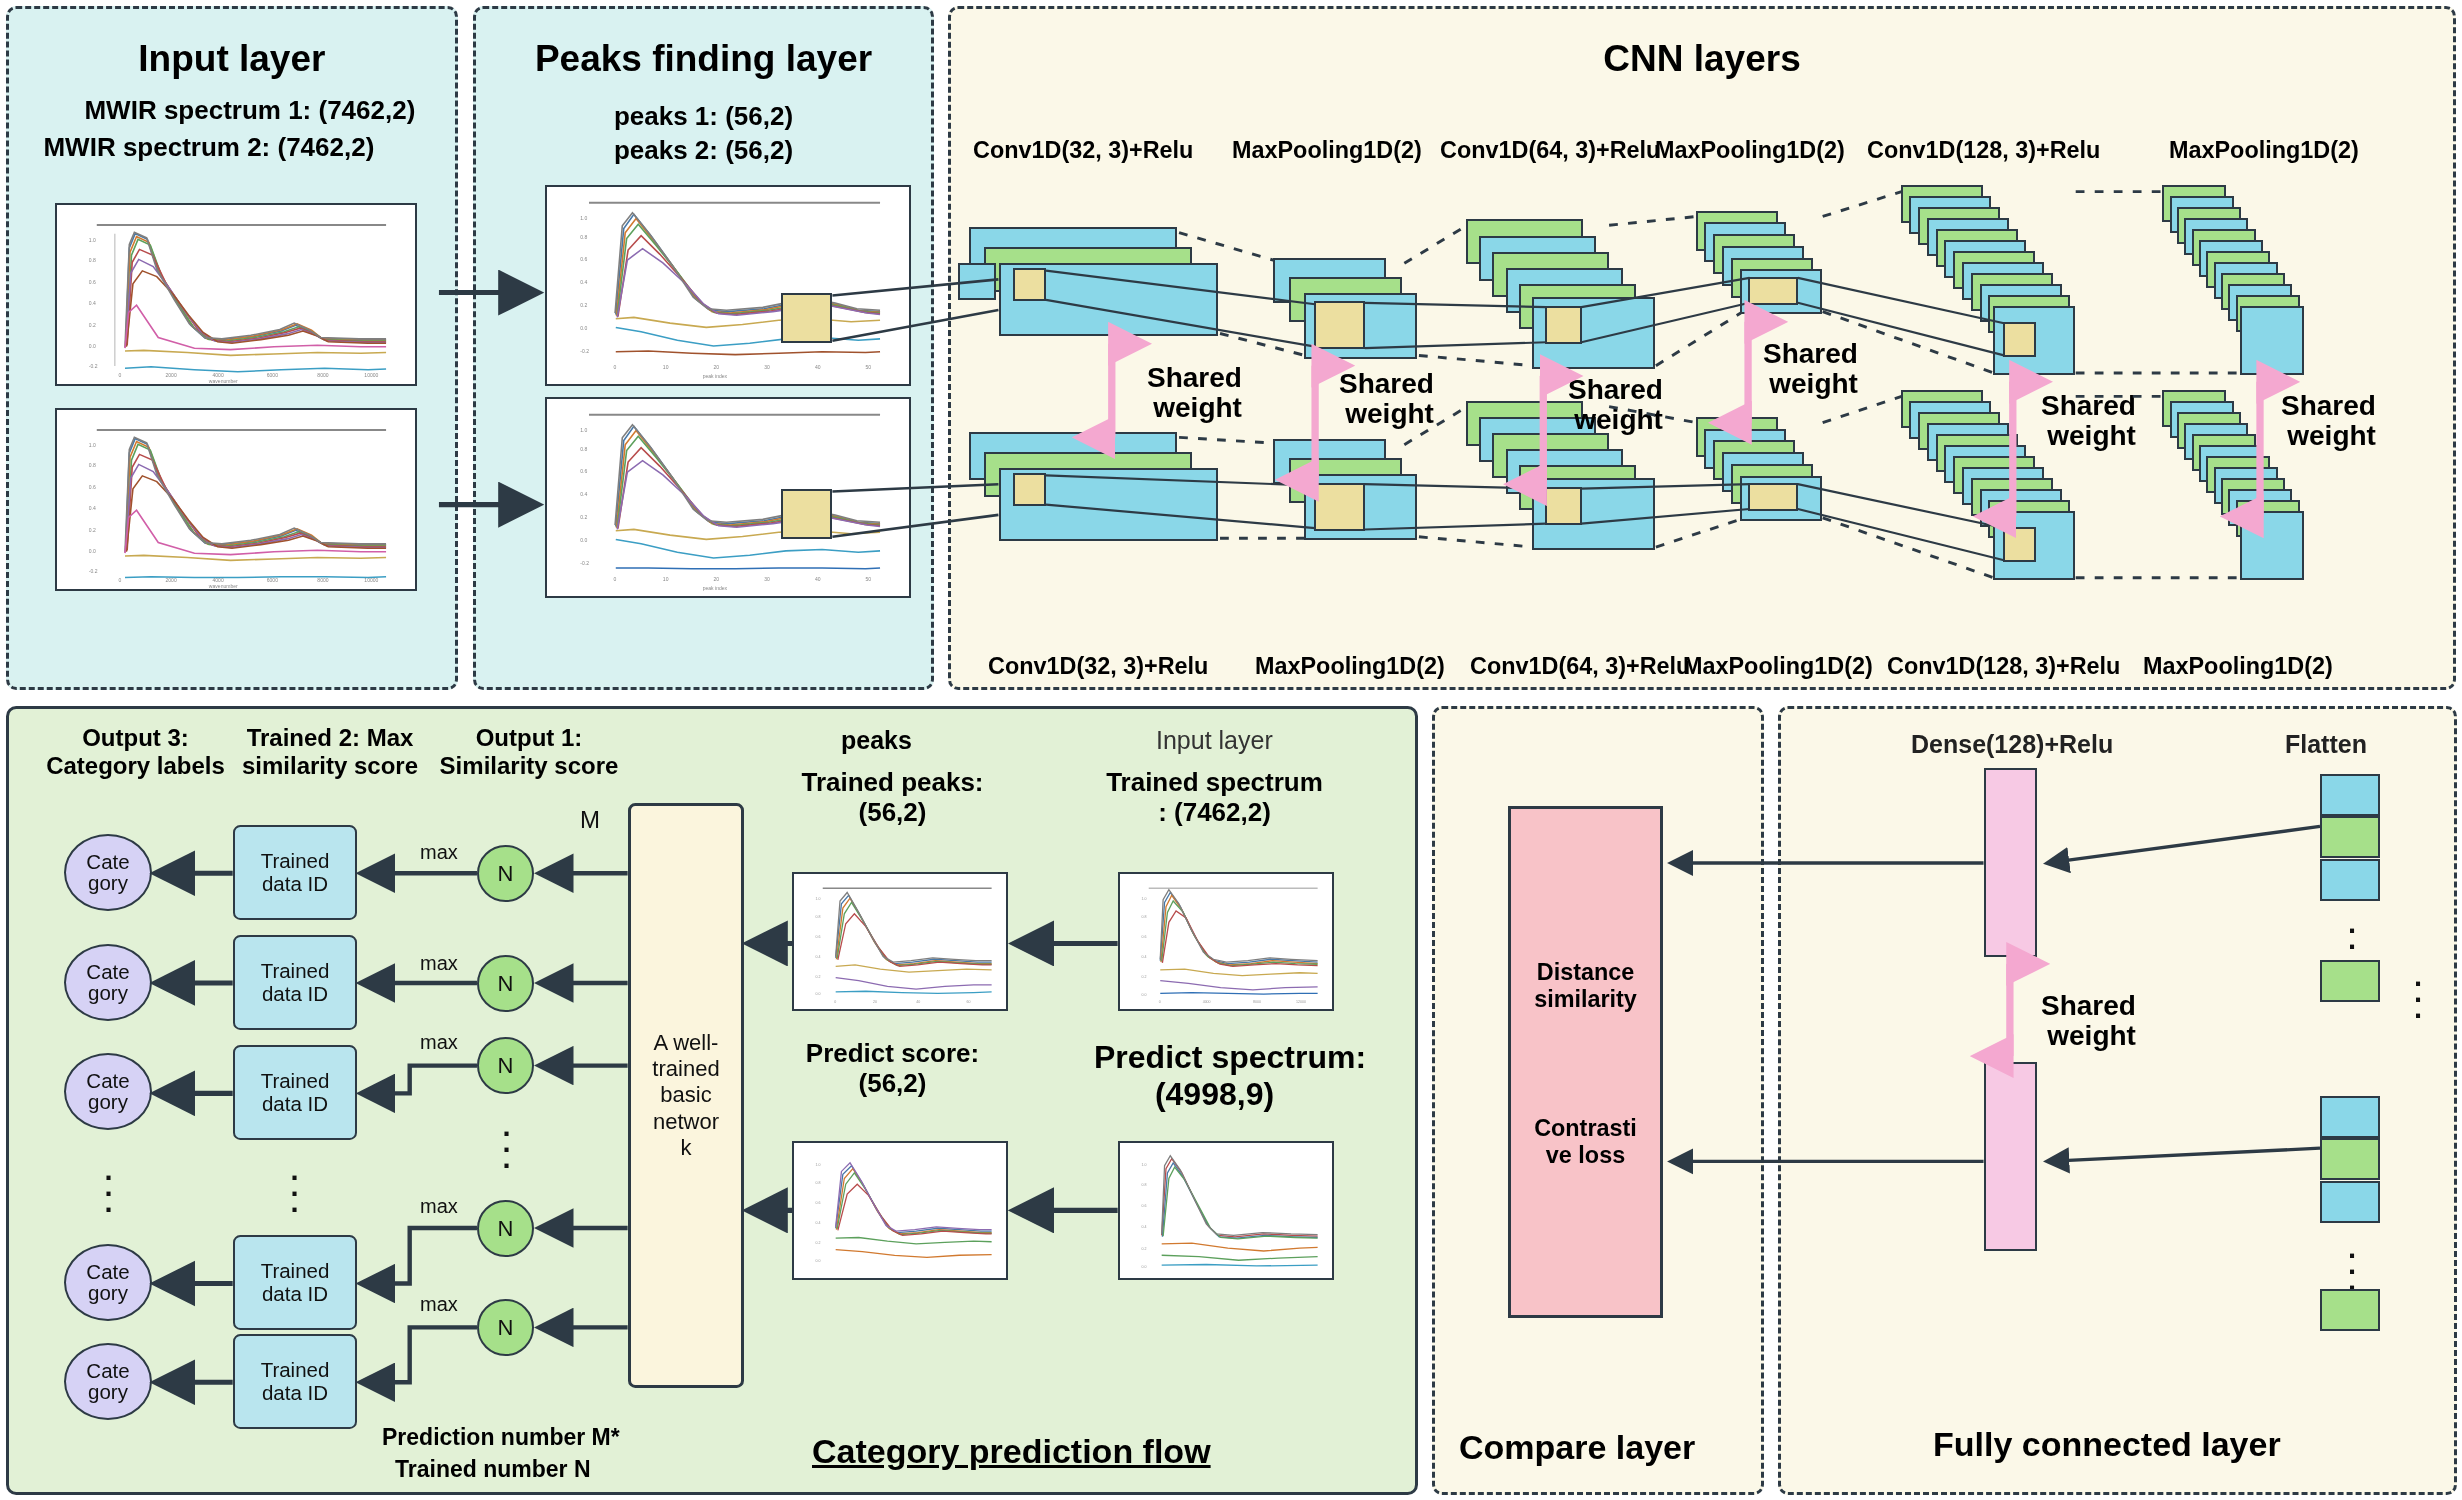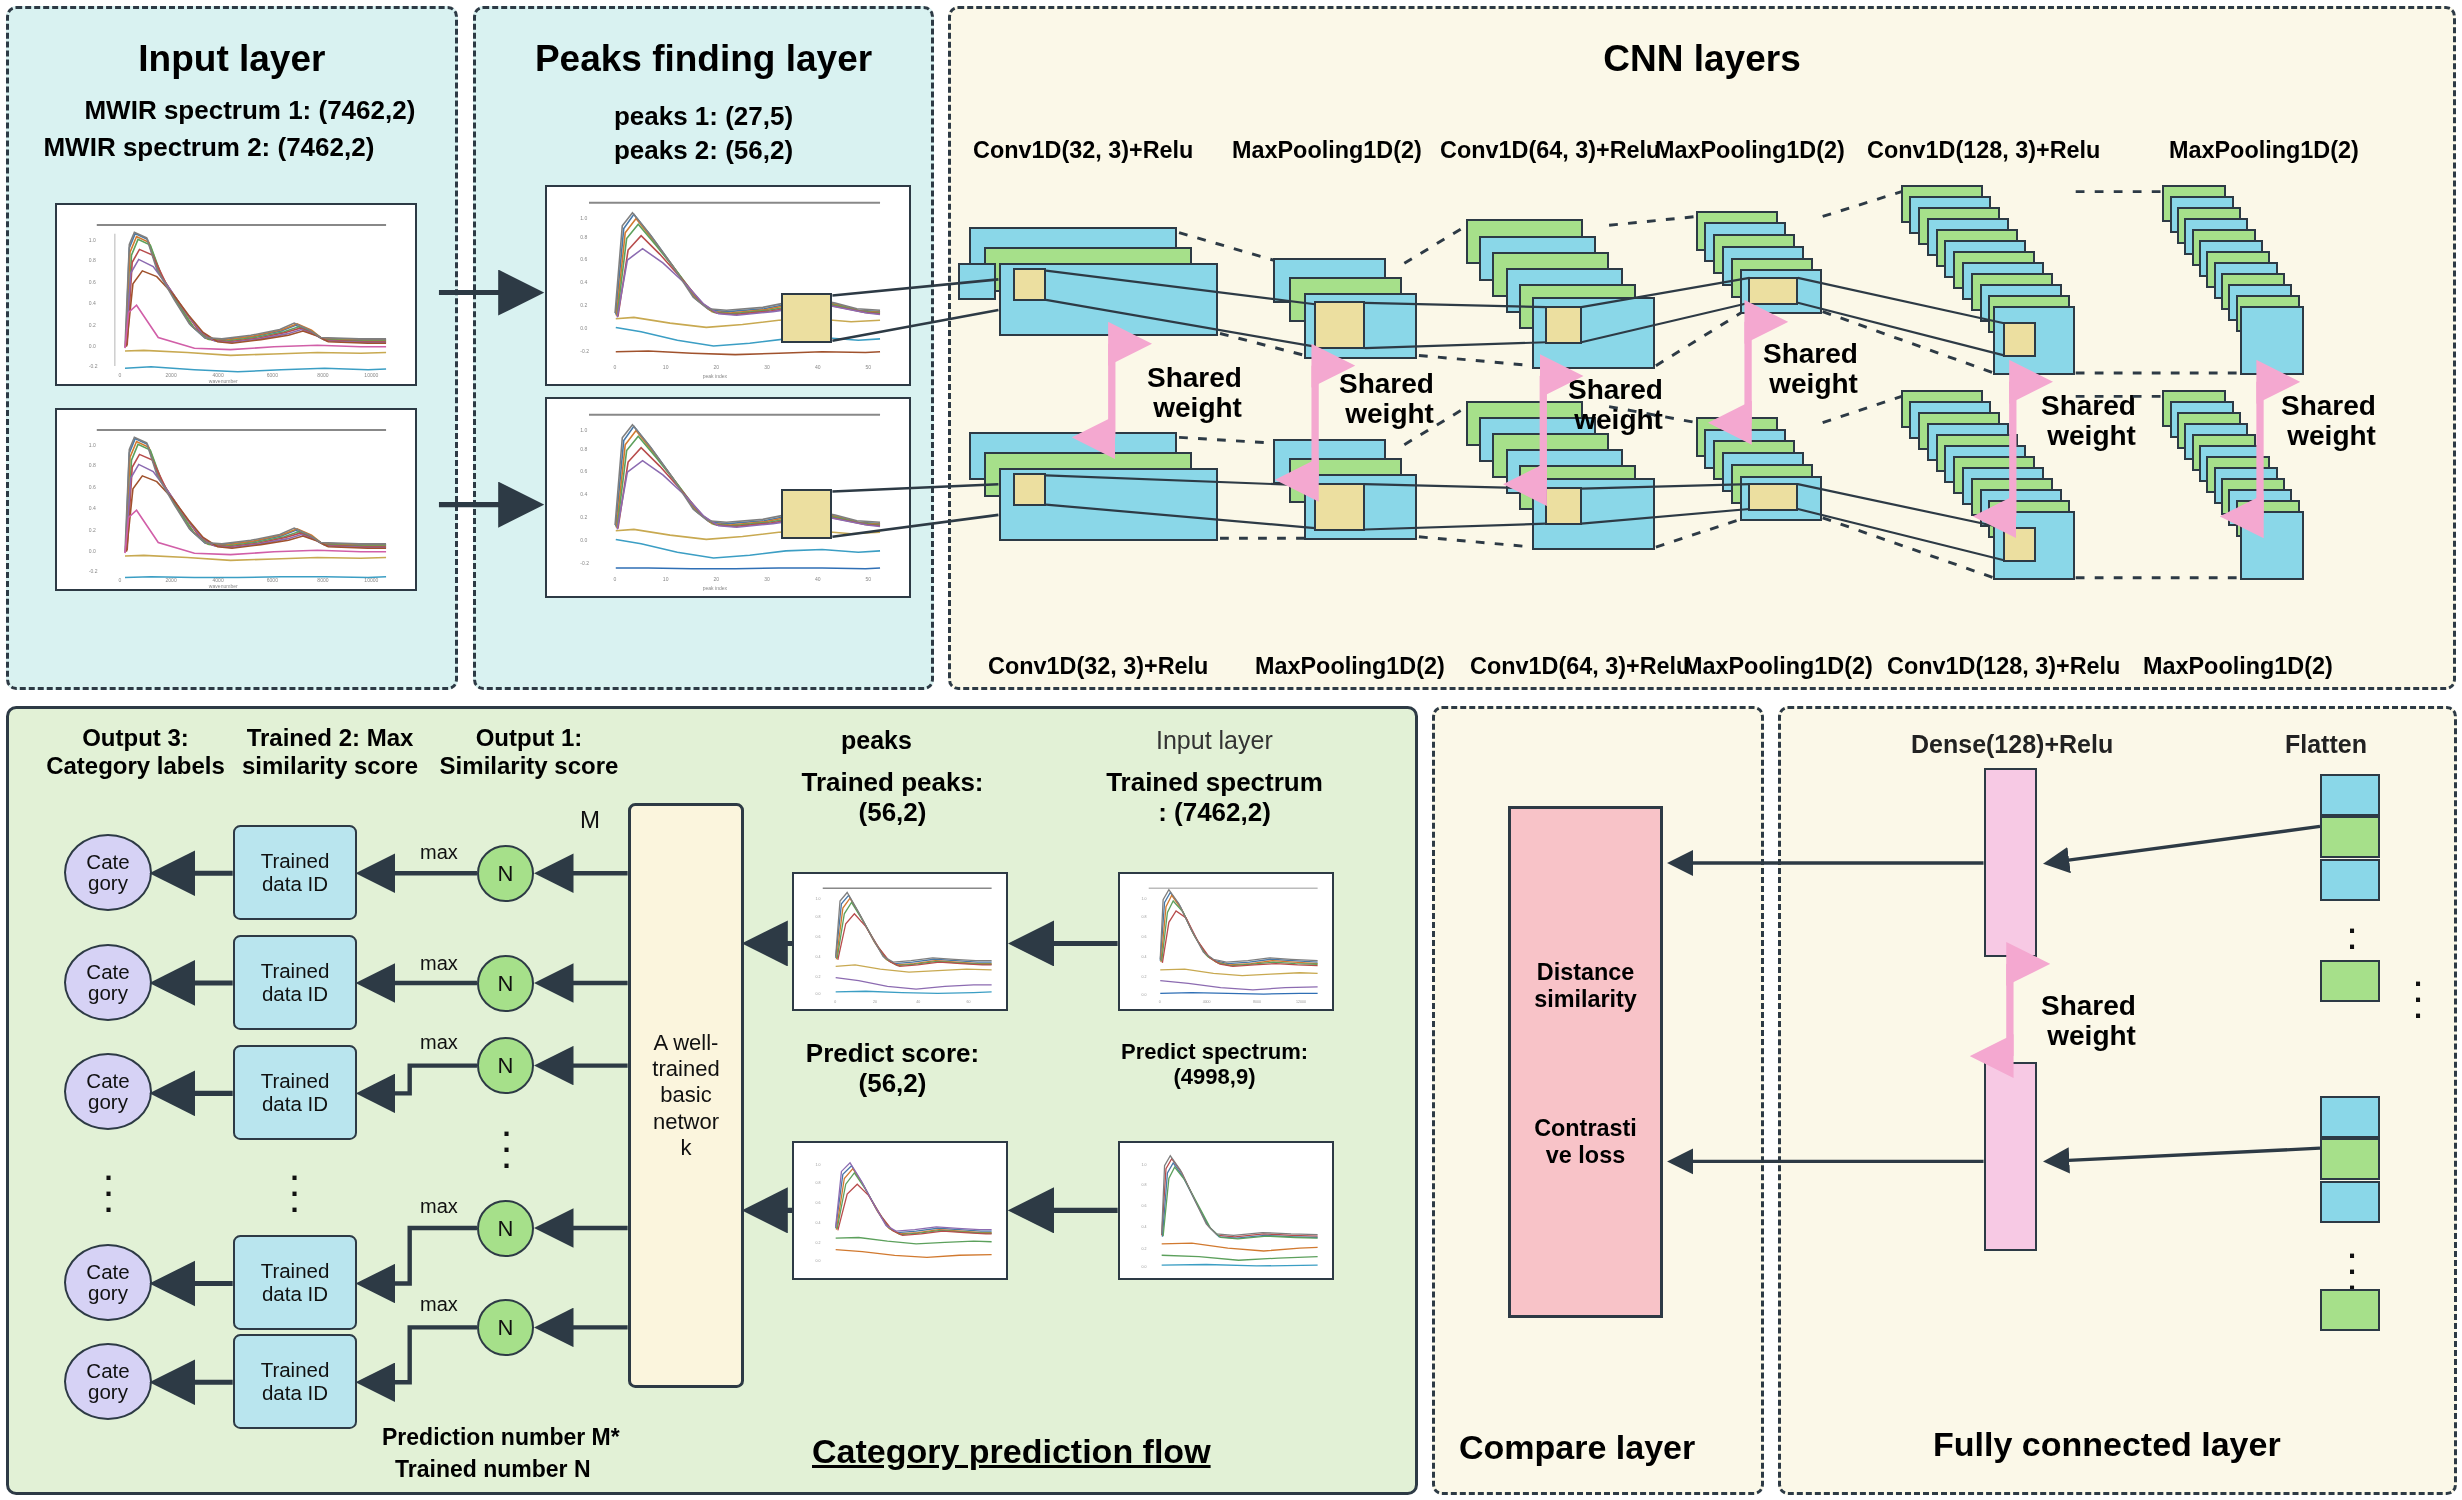--- a/index.html
+++ b/index.html
@@ -130,21 +130,21 @@
         <text x="290" y="240">6000</text>
           <text x="360" y="240">8000</text>
           <text x="425" y="240">10000</text>
         <text x="210" y="249">wavenumber</text>
       </g>
     </svg>
   </div>
 </div>
 
 <div class="ptitle" style="left:473px; top:38px; width:461px; font-size:37px;">Peaks finding layer</div>
-<div class="sub" style="left:473px; top:101px; width:461px; text-align:center; font-size:26px;">peaks 1:  (27,5)</div>
+<div class="sub" style="left:473px; top:101px; width:461px; text-align:center; font-size:26px;">peaks 1:  (56,2)</div>
 <div class="sub" style="left:473px; top:135px; width:461px; text-align:center; font-size:26px;">peaks 2:  (56,2)</div>
 
 <div class="plotbox" style="left:545px; top:185px; width:366px; height:201px;">
   <div class="plot">
     <svg viewBox="0 0 500 275" preserveAspectRatio="none">
       <line x1="58" y1="22" x2="460" y2="22" stroke="#888" stroke-width="3"></line>
       <g stroke-width="2.2" fill="none">
         <path d="M95,178 L106,58 L120,38 L145,70 L175,112 L205,156 L225,172 L250,174 L300,170 L340,162 L370,158 L400,164 L430,172 L460,174" stroke="#4878a8"></path>
         <path d="M96,180 L108,64 L123,44 L148,76 L178,116 L208,158 L228,174 L253,176 L303,171 L343,163 L373,159 L403,165 L433,173 L460,175" stroke="#d1792f"></path>
         <path d="M97,179 L110,72 L126,52 L151,82 L181,120 L211,160 L231,175 L256,177 L306,172 L346,165 L376,161 L406,167 L436,174 L460,176" stroke="#5ca05c"></path>
@@ -363,21 +363,21 @@
   <span>(56,2)</span>
 </div>
 <div class="sub" style="left:1094px; top:768px; width:241px; text-align:center; font-size:26px; line-height:1.15;">
   <span>Trained spectrum</span><br>
   <span>:  (7462,2)</span>
 </div>
 <div class="sub" style="left:779px; top:1039px; width:227px; text-align:center; font-size:26px; line-height:1.15;">
   <span>Predict score:</span><br>
   <span>(56,2)</span>
 </div>
-<div class="sub" style="left:1094px; top:1039px; width:241px; text-align:center; font-size:22px; line-height:1.15;">
+<div class="sub" style="left:1094px; top:1039px; width:241px; text-align:center; font-size:32px; line-height:1.15;">
   <span>Predict spectrum:</span><br>
   <span>(4998,9)</span>
 </div>
 
 <div class="plotbox" style="left:792px; top:872px; width:216px; height:139px;">
   <div class="plot">
     <svg viewBox="0 0 295 190" preserveAspectRatio="none">
       <line x1="40" y1="20" x2="275" y2="20" stroke="#888" stroke-width="2"></line>
       <g stroke-width="1.8" fill="none">
         <path d="M58,118 L66,42 L76,30 L92,58 L110,92 L126,118 L140,126 L165,124 L195,120 L225,122 L255,124 L275,124" stroke="#4878a8"></path>

